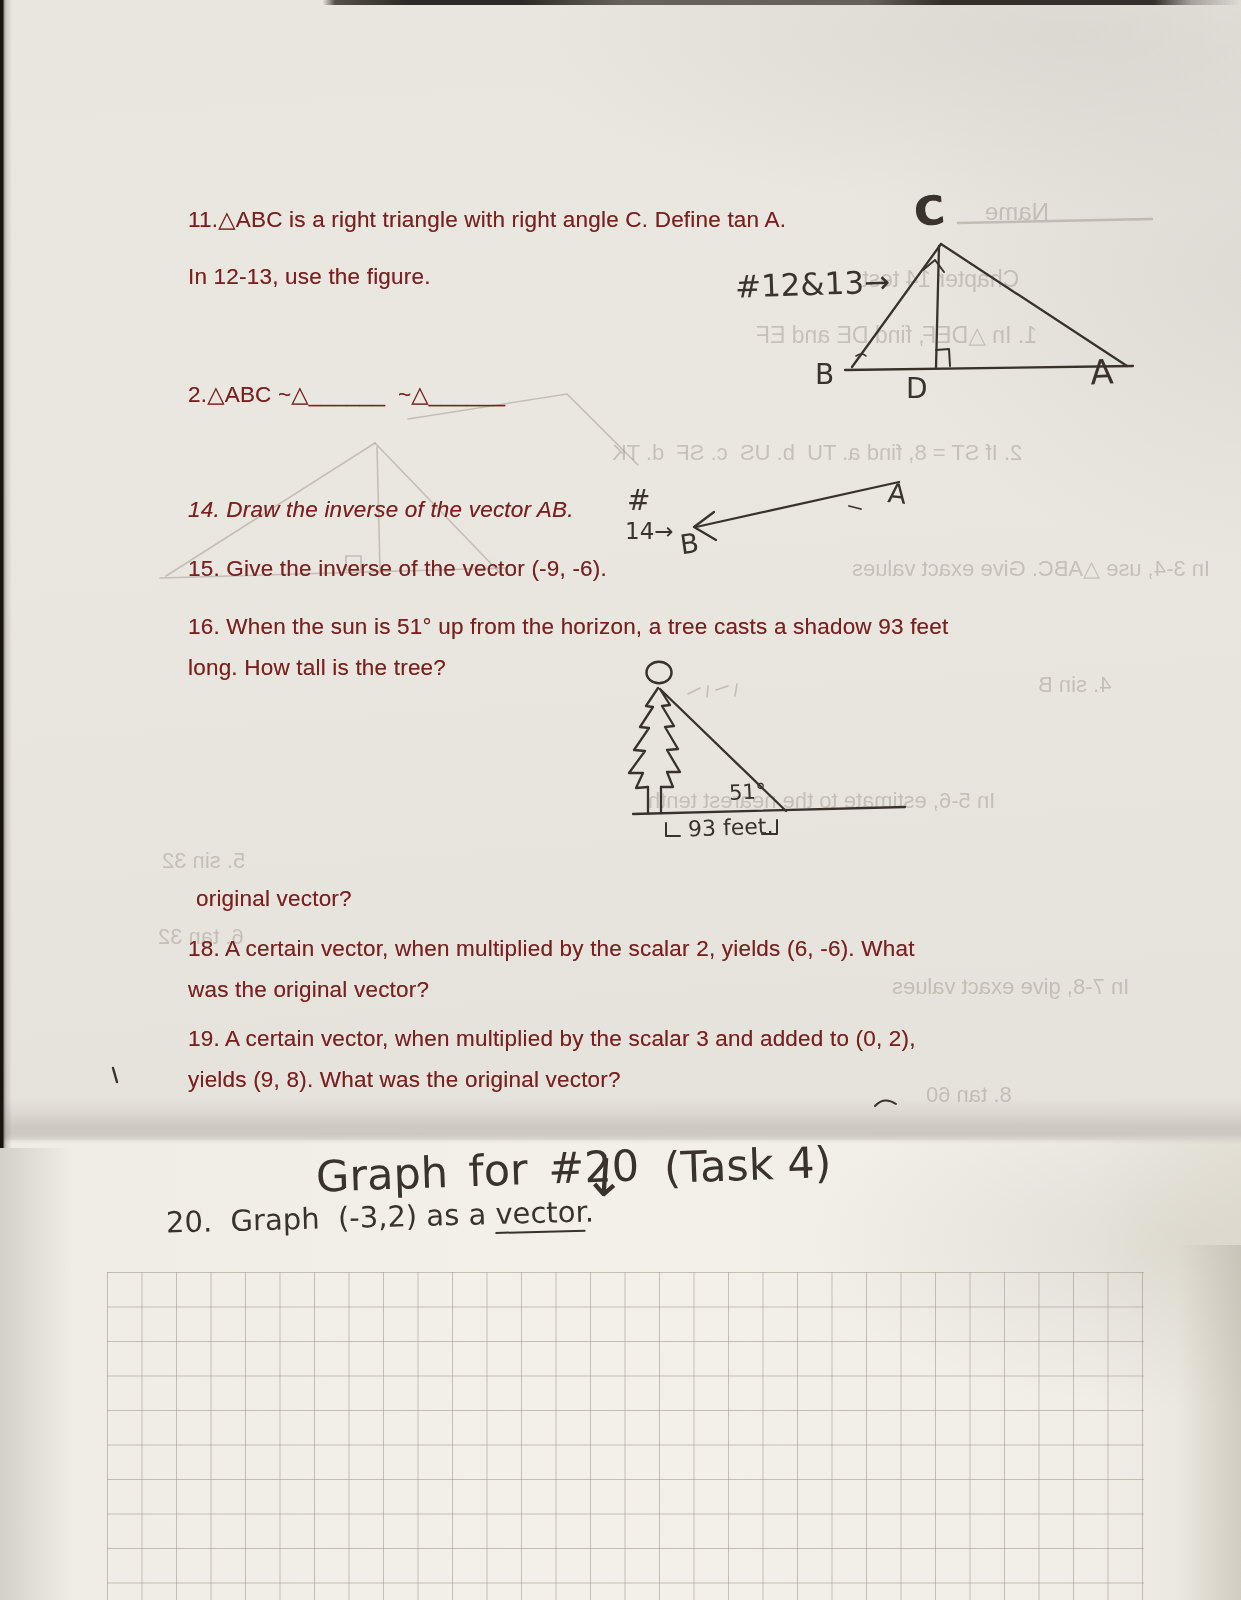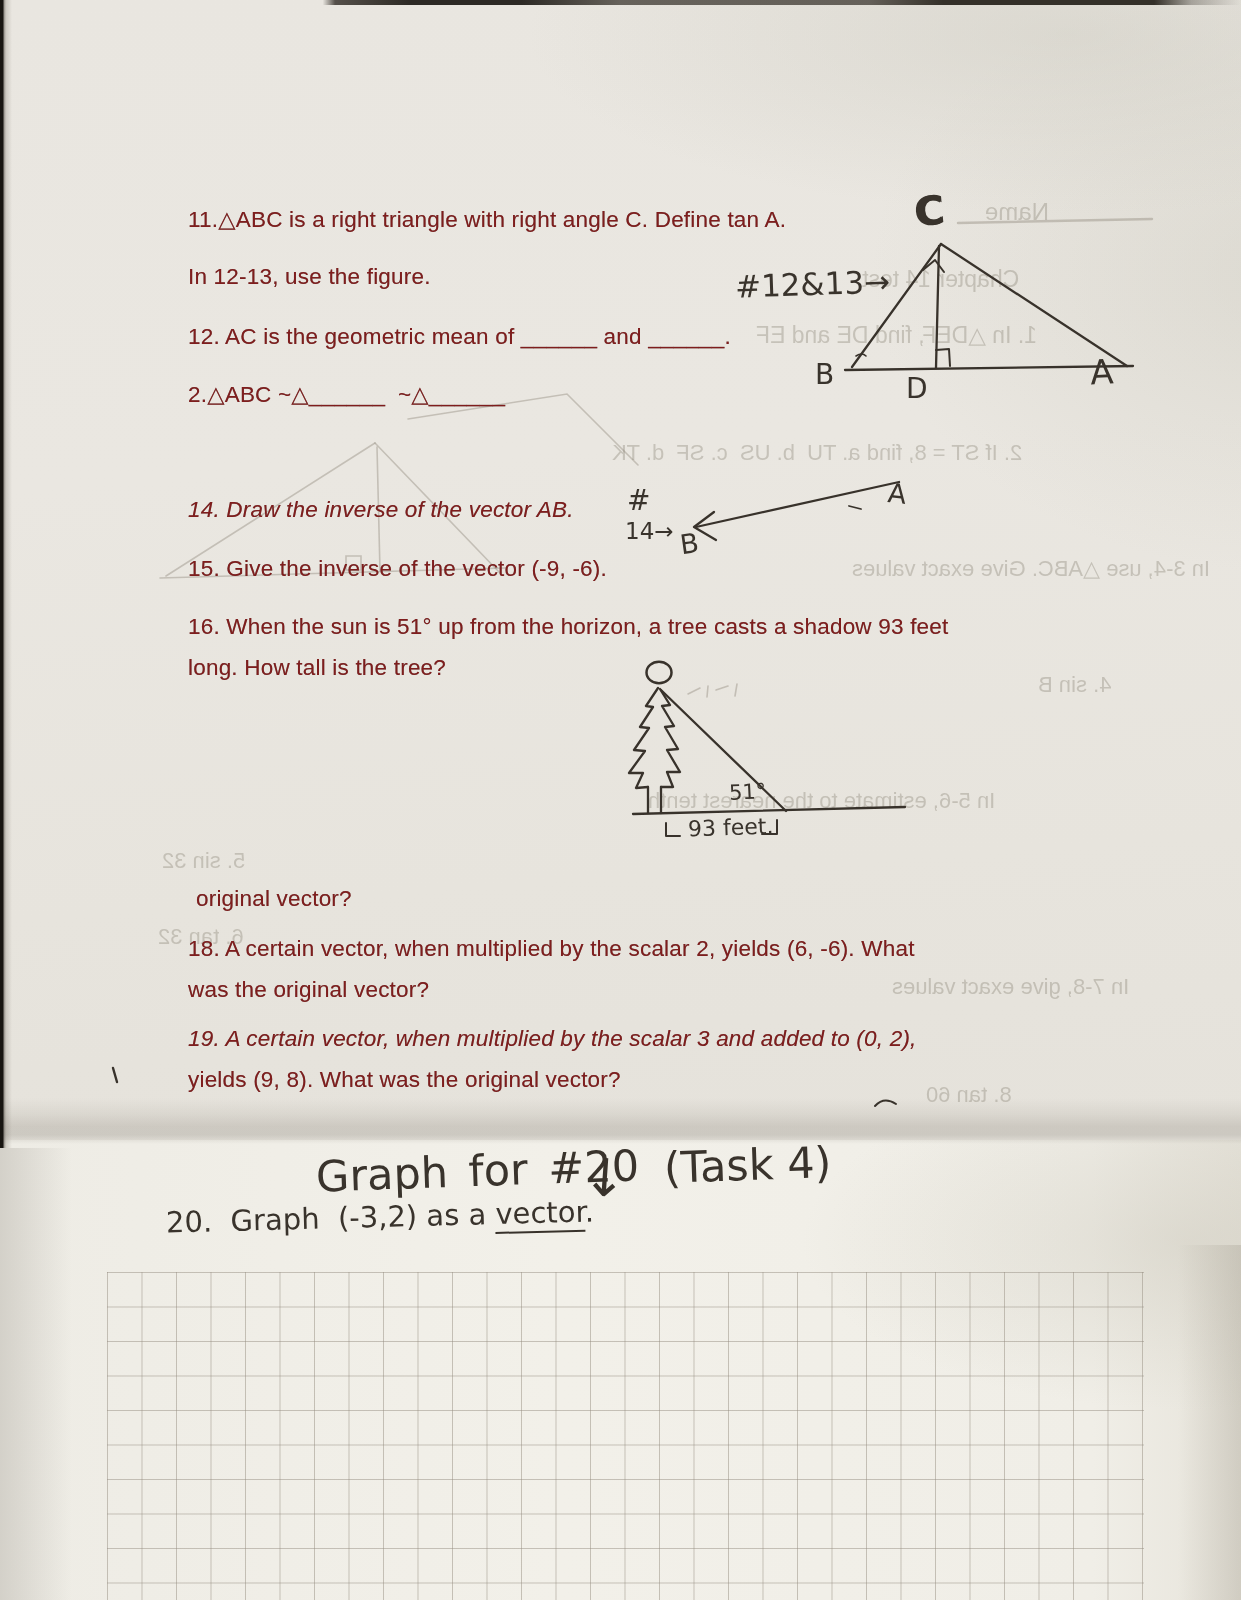--- a/index.html
+++ b/index.html
@@ -108,30 +108,29 @@
       <path d="M666,823 L666,836 L680,836" stroke-width="2"></path>
       <path d="M762,834 L777,834 L777,820" stroke-width="2"></path>
 
       <path d="M875,1106 Q884,1096 896,1104" stroke-width="2"></path>
       <path d="M113,1068 L117,1082" stroke-width="2.4"></path>
     </g>
   </svg>
 
   <div class="print-line" style="left:188px;top:206px;">11.△ABC is a right triangle with right angle C. Define tan A.</div>
   <div class="print-line" style="left:188px;top:264px;">In 12-13, use the figure.</div>
-  <div class="print-line" style="left:188px;top:324px;">12. AC is the geometric mean of ______ and ______.</div>
   <div class="print-line" style="left:188px;top:381px;">2.△ABC ~△______  ~△______</div>
   <div class="print-line" style="left:188px;top:497px;font-style:italic;">14. Draw the inverse of the vector AB.</div>
   <div class="print-line" style="left:188px;top:556px;">15. Give the inverse of the vector (-9, -6).</div>
   <div class="print-line" style="left:188px;top:614px;">16. When the sun is 51° up from the horizon, a tree casts a shadow 93 feet</div>
   <div class="print-line" style="left:188px;top:655px;">long. How tall is the tree?</div>
   <div class="print-line" style="left:188px;top:886px;margin-left:8px;">original vector?</div>
   <div class="print-line" style="left:188px;top:936px;text-align:center;">18. A certain vector, when multiplied by the scalar 2, yields (6, -6). What</div>
   <div class="print-line" style="left:188px;top:977px;">was the original vector?</div>
-  <div class="print-line" style="left:188px;top:1026px;font-style:italic;">19. A certain vector, when multiplied by the scalar 3 and added to (0, 2),</div>
+  <div class="print-line" style="left:188px;top:1026px;">19. A certain vector, when multiplied by the scalar 3 and added to (0, 2),</div>
   <div class="print-line" style="left:188px;top:1067px;">yields (9, 8). What was the original vector?</div>
 
   <div class="hw" style="left:735px;top:266px;font-size:31px;transform:rotate(-2deg);">#12&amp;13→</div>
   <div class="hw" style="left:914px;top:188px;font-size:40px;font-weight:bold;transform:rotate(-5deg);text-shadow:1.4px 0 0 #39332c;">C</div>
   <div class="hw" style="left:815px;top:358px;font-size:28px;">B</div>
   <div class="hw" style="left:906px;top:372px;font-size:28px;">D</div>
   <div class="hw" style="left:1090px;top:352px;font-size:34px;transform:rotate(-3deg);">A</div>
   <div class="hw" style="left:627px;top:484px;font-size:28px;">#</div>
   <div class="hw" style="left:625px;top:518px;font-size:23px;text-align:center;">14→</div>
   <div class="hw" style="left:888px;top:478px;font-size:27px;transform:rotate(6deg);">A</div>

